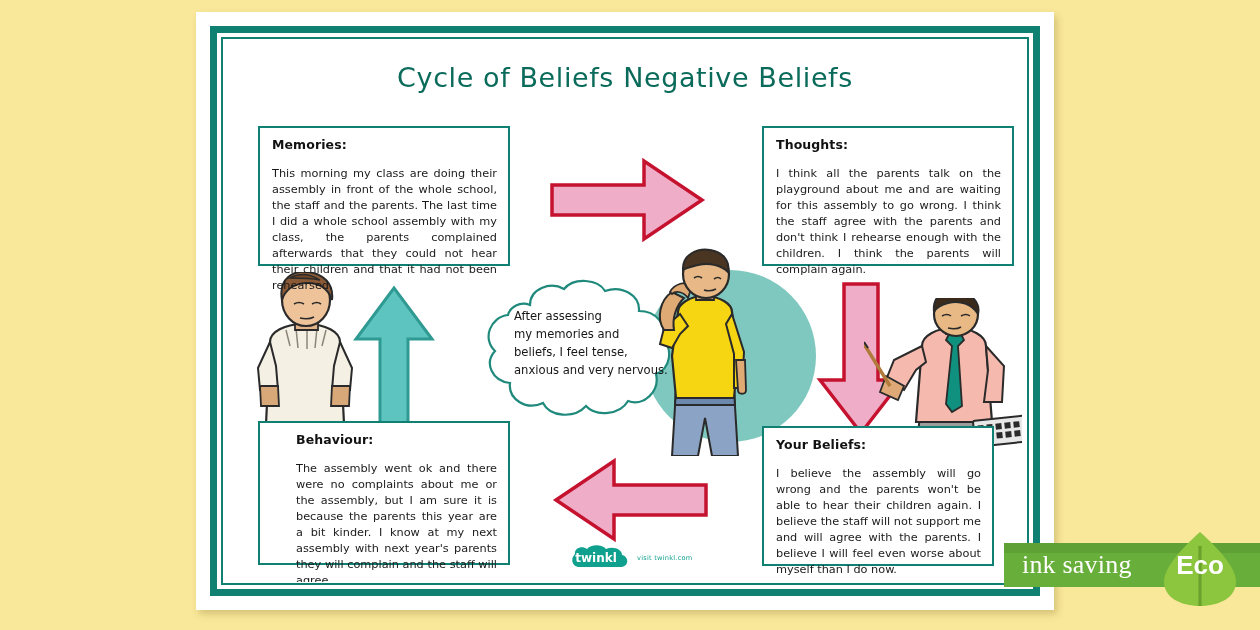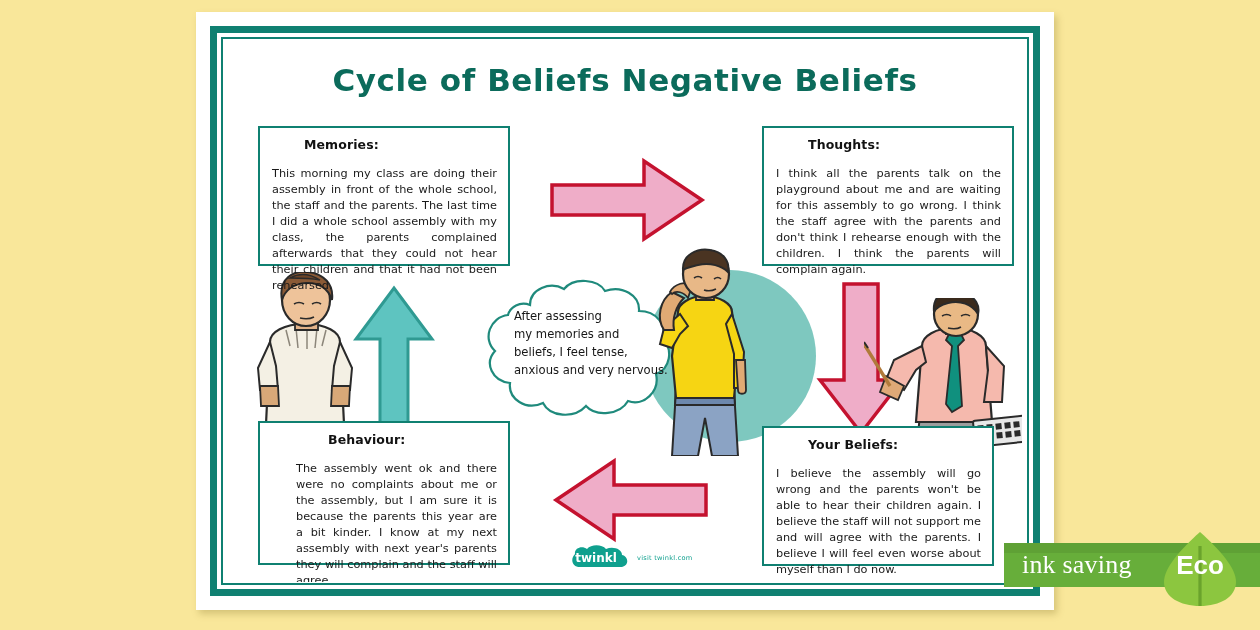--- a/index.html
+++ b/index.html
@@ -45,42 +45,41 @@
     background: #ffffff;
     overflow: hidden;
   }
 
   
   #title {
     position: absolute;
     left: 0; right: 0; top: 22px;
     text-align: center;
     font-family: "DejaVu Sans", sans-serif;
-    font-size: 31px;
-    font-weight: 700;
+    font-size: 27px;
+    font-weight: 400;
     letter-spacing: 0.6px;
     color: #0b6b5b;
   }
 
   
   .tbox {
     position: absolute;
     border: 2.5px solid #0f8071;
     background: #ffffff;
     padding: 9px 11px 9px 12px;
     z-index: 6;
   }
   .tbox h3 {
     font-family: "DejaVu Sans", sans-serif;
     font-size: 12.5px;
     font-weight: 700;
     color: #121212;
     margin-bottom: 2px;
     letter-spacing: 0.1px;
-    margin-left: 32px;
   }
   .tbox p {
     font-family: "DejaVu Sans", sans-serif;
     font-size: 11.3px;
     line-height: 1.42;
     color: #1a1a1a;
     text-align: justify;
     text-justify: inter-word;
     hyphens: none;
     margin-top: 14px;

